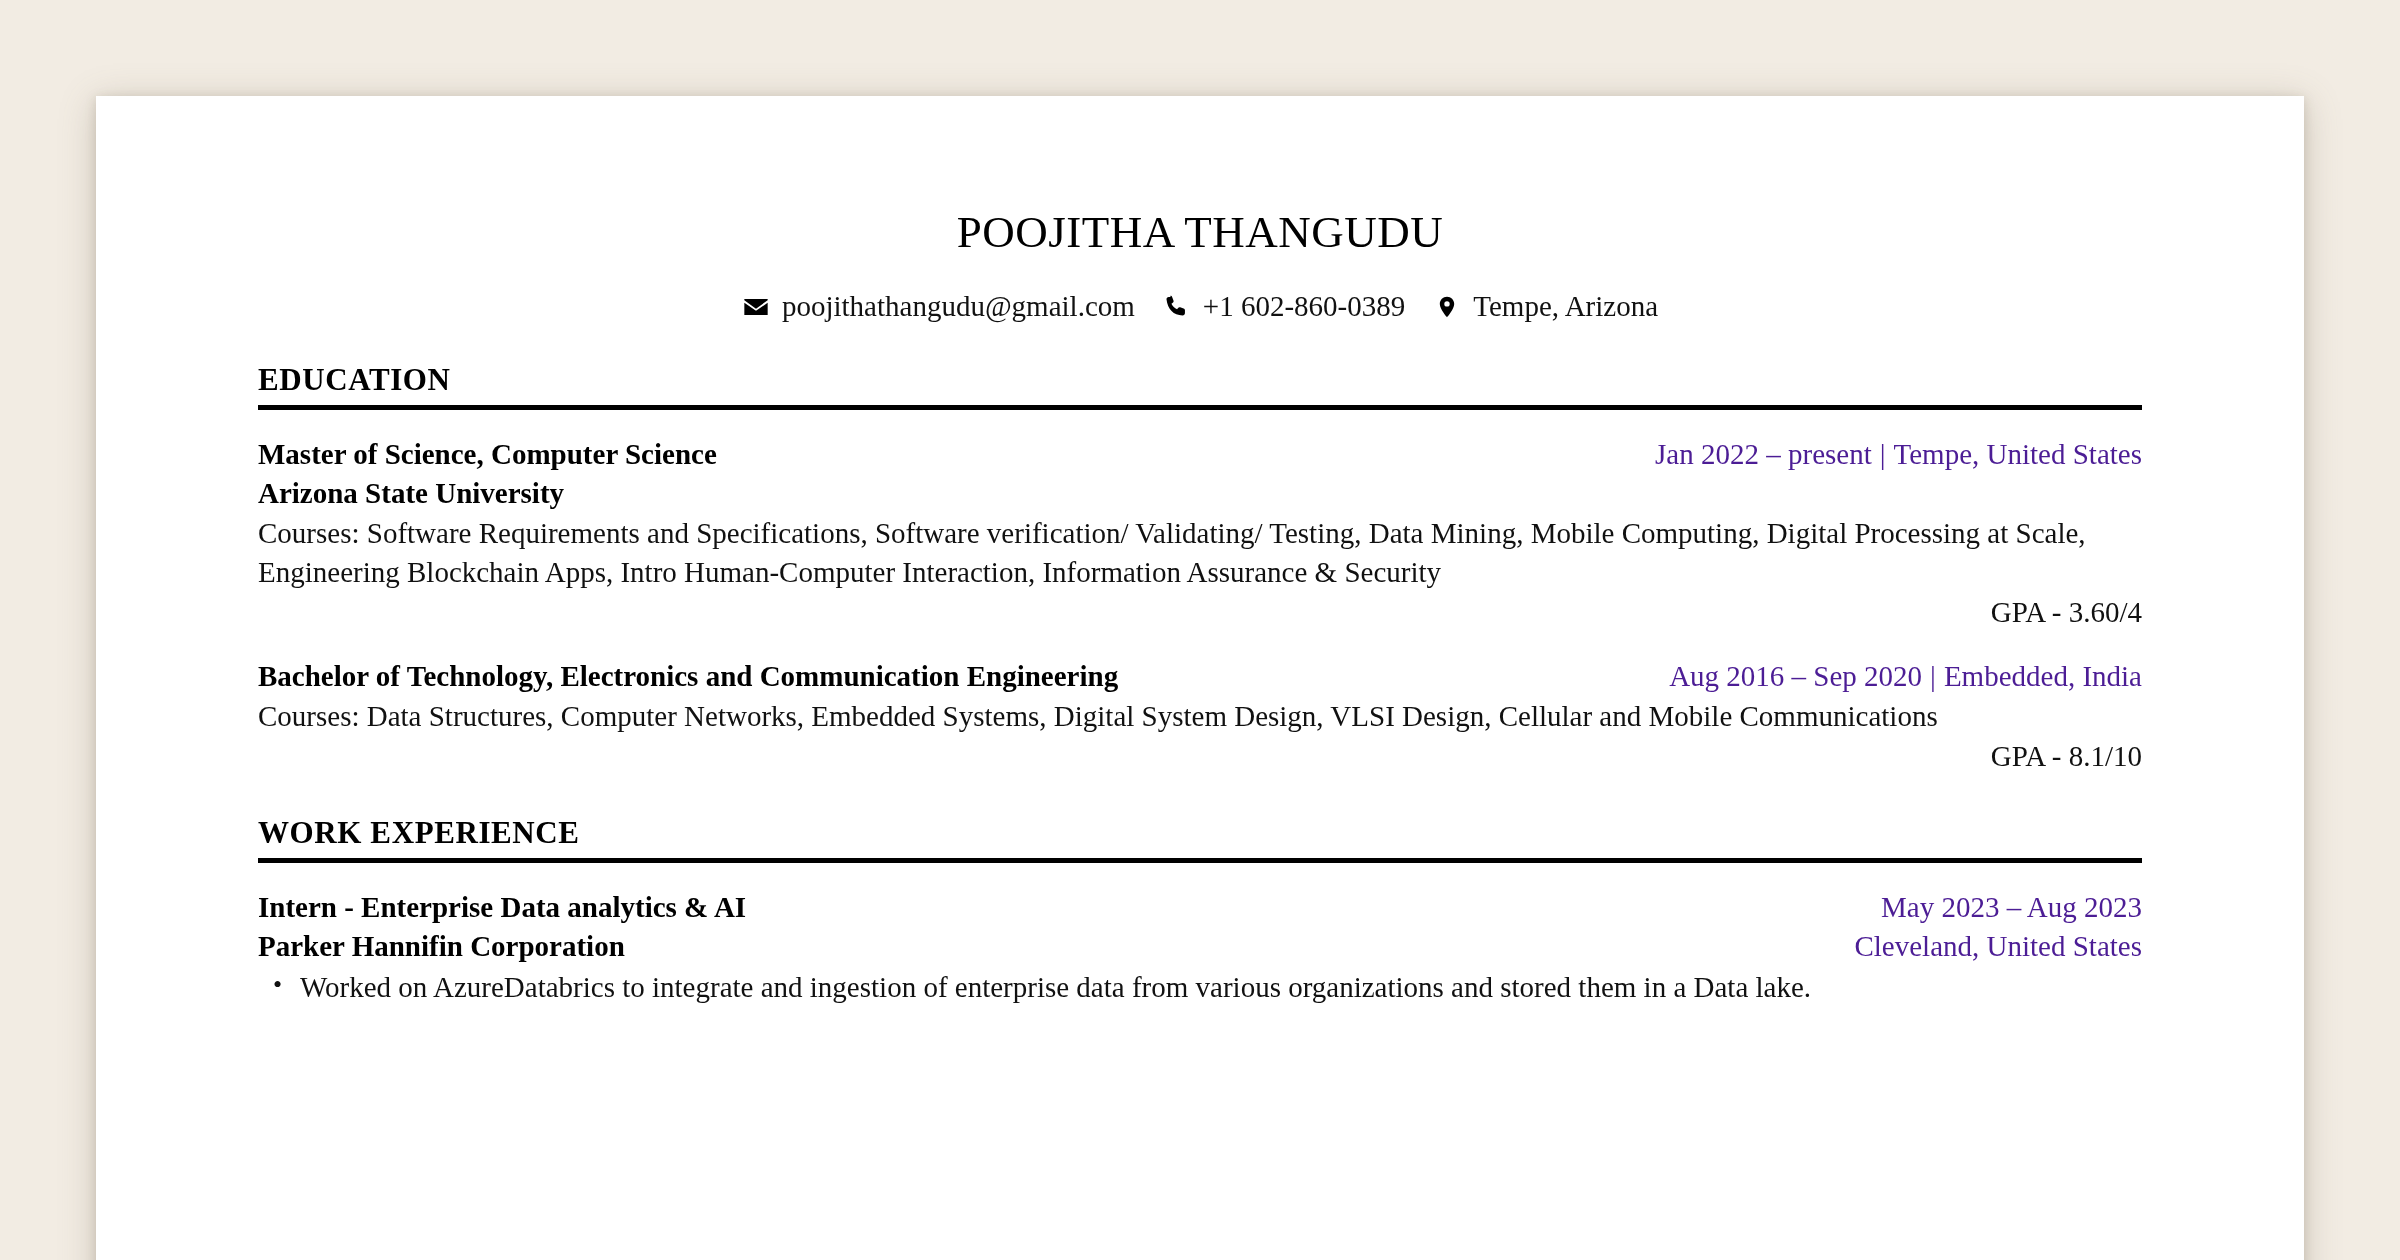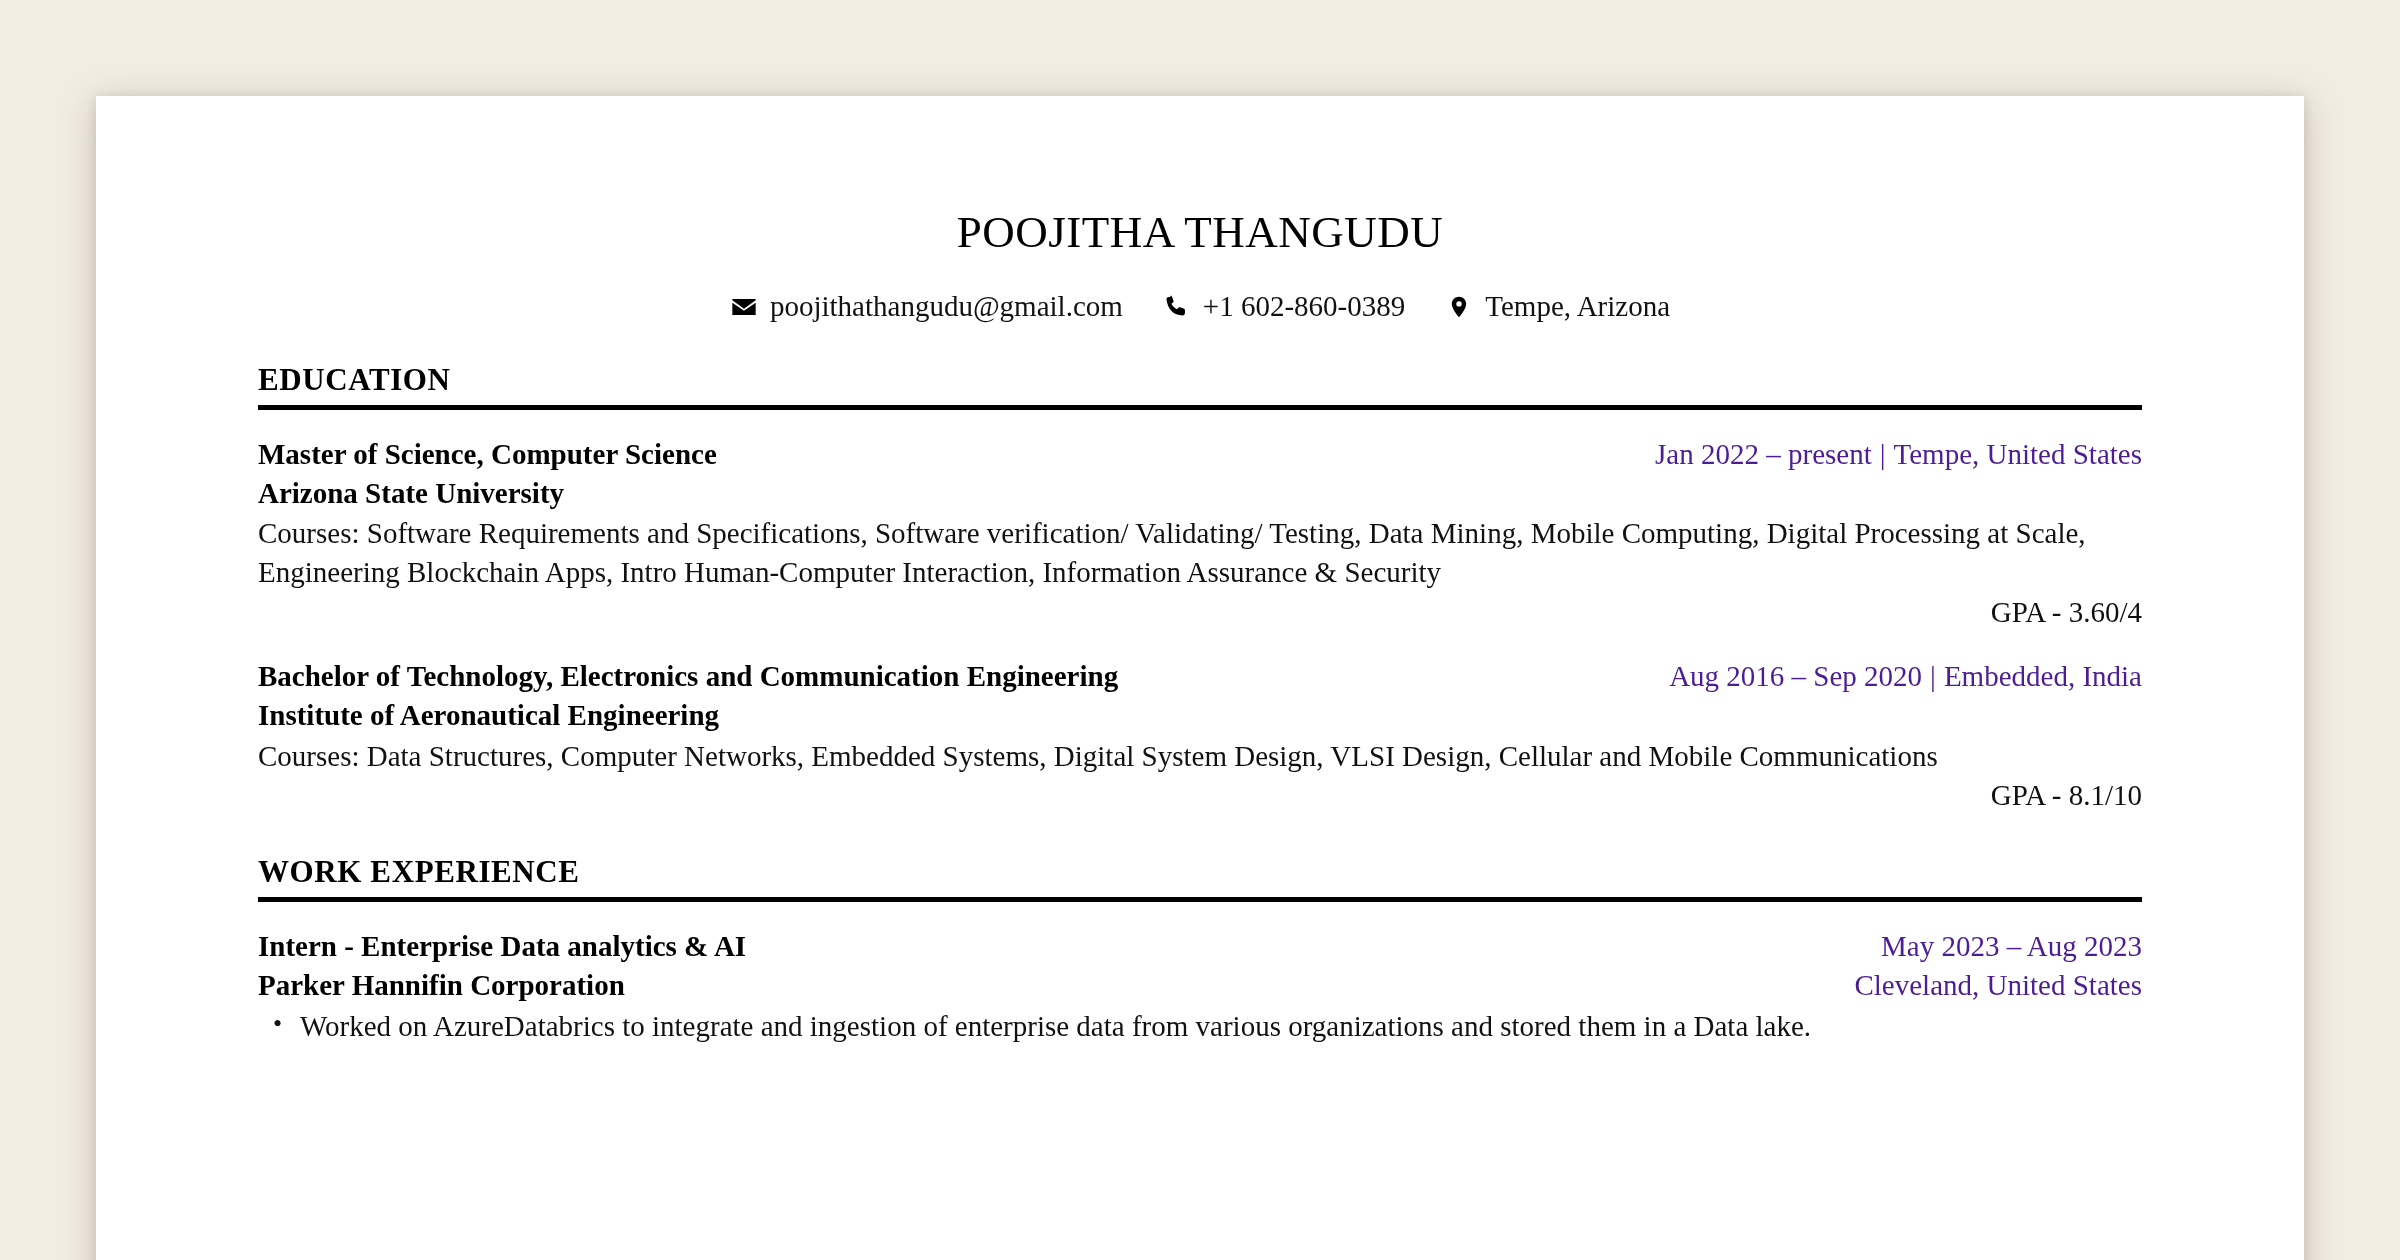--- a/index.html
+++ b/index.html
@@ -42,21 +42,21 @@
     letter-spacing: 0.5px;
     margin: 0;
     padding-top: 110px;
     color: #000;
   }
 
   .contact-row {
     display: flex;
     justify-content: center;
     align-items: center;
-    gap: 40px;
+    gap: 28px;
     margin-top: 32px;
     font-size: 29px;
     color: #111;
     white-space: nowrap;
   }
   .contact-item {
     display: flex;
     align-items: center;
     gap: 12px;
   }
@@ -200,21 +200,20 @@
           </div>
         </div>
         <div class="detail">Courses: Software Requirements and Specifications, Software verification/ Validating/ Testing, Data Mining, Mobile Computing, Digital Processing at Scale, Engineering Blockchain Apps, Intro Human-Computer Interaction, Information Assurance &amp; Security</div>
         <div class="gpa">GPA - 3.60/4</div>
       </div>
 
       <div class="entry">
         <div class="entry-head">
           <div class="entry-left">
             <div class="role">Bachelor of Technology, Electronics and Communication Engineering</div>
-            <div class="org">Institute of Aeronautical Engineering</div>
           </div>
           <div class="entry-right">
             <span>Aug 2016 – Sep 2020</span><span class="sep">|</span><span>Embedded, India</span>
           </div>
         </div>
         <div class="detail">Courses: Data Structures, Computer Networks, Embedded Systems, Digital System Design, VLSI Design, Cellular and Mobile Communications</div>
         <div class="gpa">GPA - 8.1/10</div>
       </div>
     </div>
 

